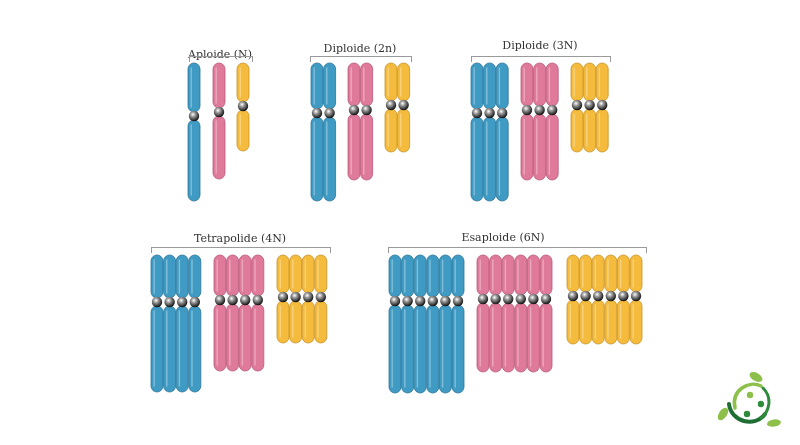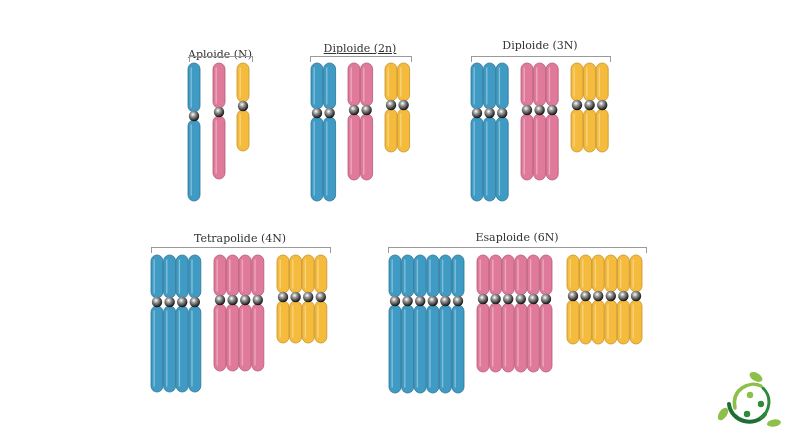--- a/index.html
+++ b/index.html
@@ -368,27 +368,27 @@
           <line x1="633.2" y1="260" x2="633.2" y2="287" stroke="#ffffff" stroke-opacity="0.35" stroke-width="1.4" stroke-linecap="round"></line>
           <line x1="633.2" y1="305" x2="633.2" y2="338" stroke="#ffffff" stroke-opacity="0.35" stroke-width="1.4" stroke-linecap="round"></line>
           <circle cx="636" cy="296" r="5.2" fill="url(#cenGrad)"></circle>
         </g>
       </g>
     </svg>
 
   <div id="labels">
       <div class="group-label" style="left: 220px; top: 48px;">Aploide (N)</div>
       <div class="bracket" style="left: 189px; top: 56px; width: 62px;"></div>
-      <div class="group-label" style="left: 360px; top: 42px; text-decoration: underline;">Diploide (2n)</div>
+      <div class="group-label" style="left: 360px; top: 42px;">Diploide (2n)</div>
       <div class="bracket" style="left: 310px; top: 56px; width: 100px;"></div>
       <div class="group-label" style="left: 540px; top: 39px;">Diploide (3N)</div>
       <div class="bracket" style="left: 471px; top: 56px; width: 138px;"></div>
       <div class="group-label" style="left: 240px; top: 232px;">Tetrapolide (4N)</div>
       <div class="bracket" style="left: 151px; top: 247px; width: 178px;"></div>
-      <div class="group-label" style="left: 517px; top: 231px; text-align: center;">Esaploide (6N)</div>
+      <div class="group-label" style="left: 503px; top: 231px; text-align: center;">Esaploide (6N)</div>
       <div class="bracket" style="left: 388px; top: 247px; width: 257px;"></div>
     </div>
 
   <svg id="logo" viewBox="0 0 70 65">
     <path d="M22 40 C 18 22, 36 12, 48 18" fill="none" stroke="#8cc04a" stroke-width="3.5" stroke-linecap="round"></path>
     <path d="M16 36 C 18 54, 42 60, 52 46" fill="none" stroke="#1f6e34" stroke-width="4" stroke-linecap="round"></path>
     <path d="M50 20 C 60 30, 56 44, 48 50" fill="none" stroke="#2e8b3a" stroke-width="3" stroke-linecap="round"></path>
     <ellipse cx="43" cy="9" rx="7" ry="4" transform="rotate(30 43 9)" fill="#8cc04a"></ellipse>
     <ellipse cx="10" cy="46" rx="7" ry="4" transform="rotate(-55 10 46)" fill="#8cc04a"></ellipse>
     <ellipse cx="61" cy="55" rx="7" ry="3.6" transform="rotate(-10 61 55)" fill="#8cc04a"></ellipse>

